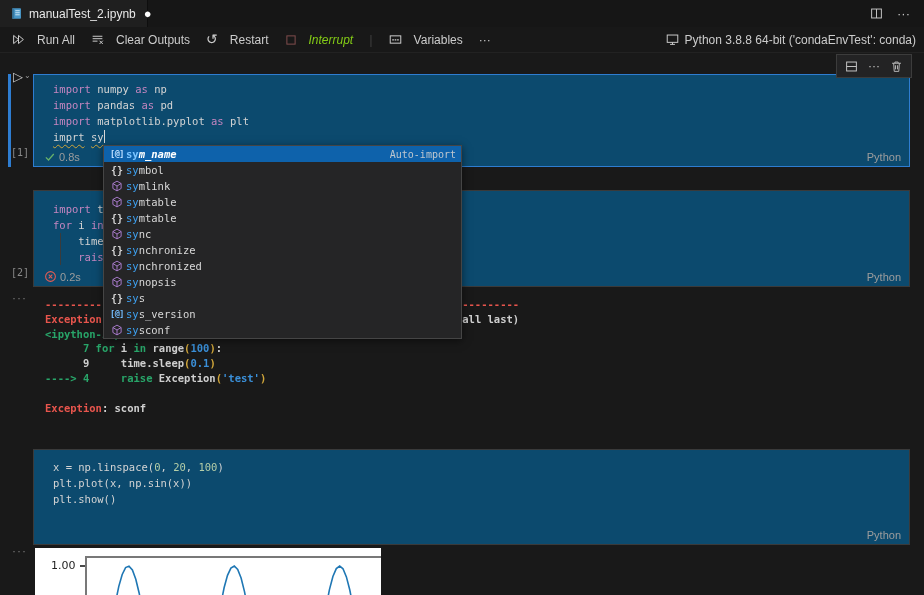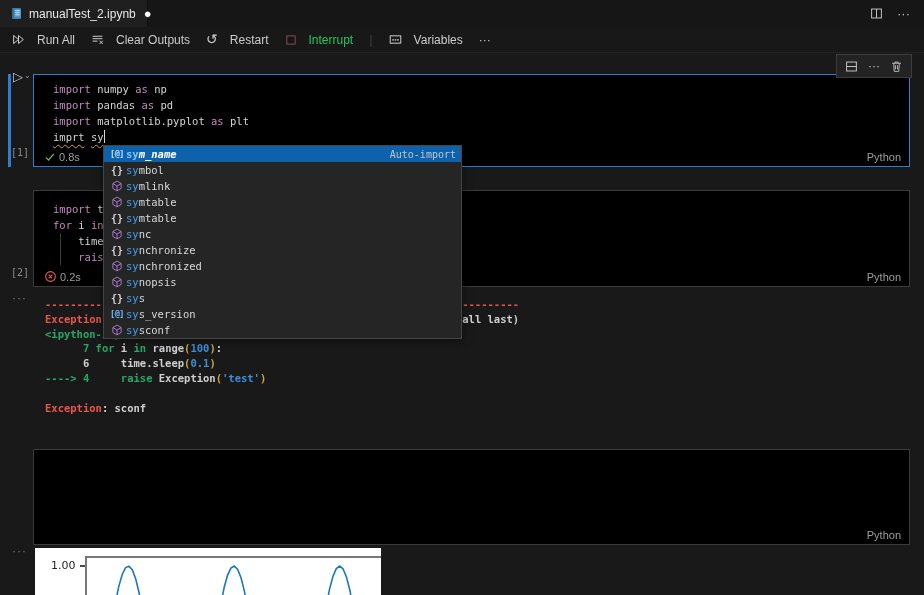--- a/index.html
+++ b/index.html
@@ -11,27 +11,27 @@
   .tabbar { position:absolute; left:0; top:0; width:924px; height:27px; background:#161616; display:flex; align-items:center; }
   .tab { height:27px; width:148px; background:#1f1f1f; display:flex; align-items:center; gap:6px; padding:4px 10px; border-right:1px solid #0e0e0e; }
   .tab-title { color:#e8e8e8; font-size:12px; white-space:nowrap; }
   .tab-dot { color:#ffffff; font-size:13px; line-height:1; margin-left:2px; }
   .tabbar-actions { margin-left:auto; display:flex; align-items:center; gap:14px; padding-right:14px; color:#c5c5c5; }
 
   
   .toolbar { position:absolute; left:0; top:27px; width:924px; height:26px; background:#181818; border-bottom:1px solid #222;
              display:flex; align-items:center; padding:0 8px 0 12px; }
   .tb-item { display:flex; align-items:center; gap:12px; color:#cccccc; font-size:12px; margin-right:16px; cursor:pointer; white-space:nowrap; }
-  .tb-item.disabled { color:#22c55e; cursor:default; }
+  .tb-item.disabled { color:#84cc16; cursor:default;font-style:italic; }
   .tb-sep { color:#3d3d3d; margin-right:16px; font-size:13px; }
   .kernel { margin-left:auto; display:flex; align-items:center; gap:6px; color:#cccccc; font-size:12px; cursor:pointer; }
   .glyph { font-size:13px; line-height:1; }
 
   
-  .cell { position:absolute; left:33px; width:877px; background:#000000; border:1px solid #3a3a3a; }
+  .cell { position:absolute; left:33px; width:877px; background:#0c4a6e; border:1px solid #3a3a3a; }
   .cell.focused { border-color:#2e7dd1; }
   .focus-bar { position:absolute; left:8px; width:3px; background:#2e7dd1; }
   .code { position:absolute; font-family:"DejaVu Sans Mono", monospace; font-size:10.5px; line-height:16px; color:#d4d4d4; white-space:pre; }
   .tok-kw{color:#C586C0} .tok-pl{color:#d4d4d4} .tok-num{color:#B5CEA8} .tok-str{color:#CE9178}
   .tok-cls{color:#4EC9B0} .tok-fn{color:#DCDCAA}
   .tok-warn{color:#d4d4d4; text-decoration:underline wavy #cfa53a 1px; text-underline-offset:3px;}
   .cursor { display:inline-block; width:1.5px; height:13px; background:#d8d8d8; vertical-align:-2px; }
   .exec-label { position:absolute; left:11px; font-family:"DejaVu Sans Mono", monospace; font-size:10px; color:#8b8b8b; }
   .cell-status { position:absolute; left:10px; right:8px; bottom:3px; display:flex; align-items:center; gap:3px;
                  font-size:11px; color:#9d9d9d; }
@@ -146,20 +146,30 @@
               <rect x="1.5" y="3.5" width="13" height="9" fill="none" stroke="#d0d0d0" stroke-width="1.2"></rect>
               <path d="M4 8.5h2M7 8.5h2M10 8.5h2" stroke="#d0d0d0" stroke-width="1.4"></path>
             </svg>
           </span>
           <span>Variables</span>
         </span>
         <span class="tb-item">
           <span>···</span>
         </span>
       </span>
+    <div class="kernel">
+      <span>
+        <svg class="icon" width="13" height="13" viewBox="0 0 16 16">
+            <rect x="1.5" y="2.5" width="13" height="9" fill="none" stroke="#cccccc" stroke-width="1.2"></rect>
+            <line x1="5" y1="14" x2="11" y2="14" stroke="#cccccc" stroke-width="1.2"></line>
+            <line x1="8" y1="11.5" x2="8" y2="14" stroke="#cccccc" stroke-width="1.2"></line>
+          </svg>
+      </span>
+      <span>Python 3.8.8 64-bit ('condaEnvTest': conda)</span>
+    </div>
   </div>
 
   <div class="cell-toolbar">
     <span class="glyph">
       <svg class="icon" width="13" height="13" viewBox="0 0 16 16">
           <rect x="2" y="2.5" width="12" height="11" fill="none" stroke="#c5c5c5" stroke-width="1.2"></rect>
           <line x1="2" y1="8" x2="14" y2="8" stroke="#c5c5c5" stroke-width="1.2"></line>
         </svg>
     </span>
     <span class="glyph" style="font-size:12px;">···</span>
@@ -209,21 +219,21 @@
       <span>0.2s</span>
       <span class="lang-label">Python</span>
     </div>
   </div>
 
   <div class="out-more" style="top:291px;">···</div>
   <pre class="out-pre" id="error-output"><span class="tok-er">---------------------------------------------------------------------------</span>
 <span class="tok-er">Exception</span><span class="tok-ew">                                 Traceback (most recent call last)</span>
 <span class="tok-eg">&lt;ipython-input-2-...&gt; in &lt;module&gt;</span>
 <span class="tok-eg">      7 for</span><span class="tok-ew"> i </span><span class="tok-eg">in</span><span class="tok-ew"> range</span><span class="tok-ey">(</span><span class="tok-eb">100</span><span class="tok-ey">)</span><span class="tok-ew">:</span>
-<span class="tok-ew">      6     time.sleep</span><span class="tok-ey">(</span><span class="tok-eb">0.1</span><span class="tok-ey">)</span>
+<span class="tok-ew">      9     time.sleep</span><span class="tok-ey">(</span><span class="tok-eb">0.1</span><span class="tok-ey">)</span>
 <span class="tok-eg">----&gt; 4     raise</span><span class="tok-ew"> Exception</span><span class="tok-ey">(</span><span class="tok-eb">'test'</span><span class="tok-ey">)</span>
 <span class="tok-ew"></span>
 <span class="tok-er">Exception</span><span class="tok-ew">: sconf</span></pre>
 
   <div class="suggest" id="suggest">
       <div class="sg-row selected">
         <span class="sg-icon">
           <span class="sgi-var">[@]</span>
         </span>
         <span class="sg-match">sy</span>
@@ -315,20 +325,23 @@
           <svg class="icon" width="12" height="12" viewBox="0 0 16 16">
             <path d="M8 1.5 13.5 4.7v6.6L8 14.5 2.5 11.3V4.7Z M2.5 4.7 8 8l5.5-3.3 M8 8v6.5" fill="none" stroke="#b180d7" stroke-width="1.2"></path>
           </svg>
         </span>
         <span class="sg-match">sy</span>
         <span class="sg-rest">sconf</span>
       </div>
     </div>
 
   <div class="cell" style="top:449px; height:96px;">
+    <pre class="code" style="left:19px; top:9px;" id="code-cell-2"><span class="tok-pl">x = np.linspace(</span><span class="tok-num">0</span><span class="tok-pl">, </span><span class="tok-num">20</span><span class="tok-pl">, </span><span class="tok-num">100</span><span class="tok-pl">)</span>
+<span class="tok-pl">plt.plot(x, np.sin(x))</span>
+<span class="tok-pl">plt.show()</span></pre>
     <div class="cell-status">
       <span class="lang-label">Python</span>
     </div>
   </div>
 
   <div class="out-more" style="top:544px;">···</div>
   <div class="plot-box">
     <div class="plot-frame"></div>
     <div class="plot-ytick">1.00</div>
     <div class="plot-tickmark"></div>

